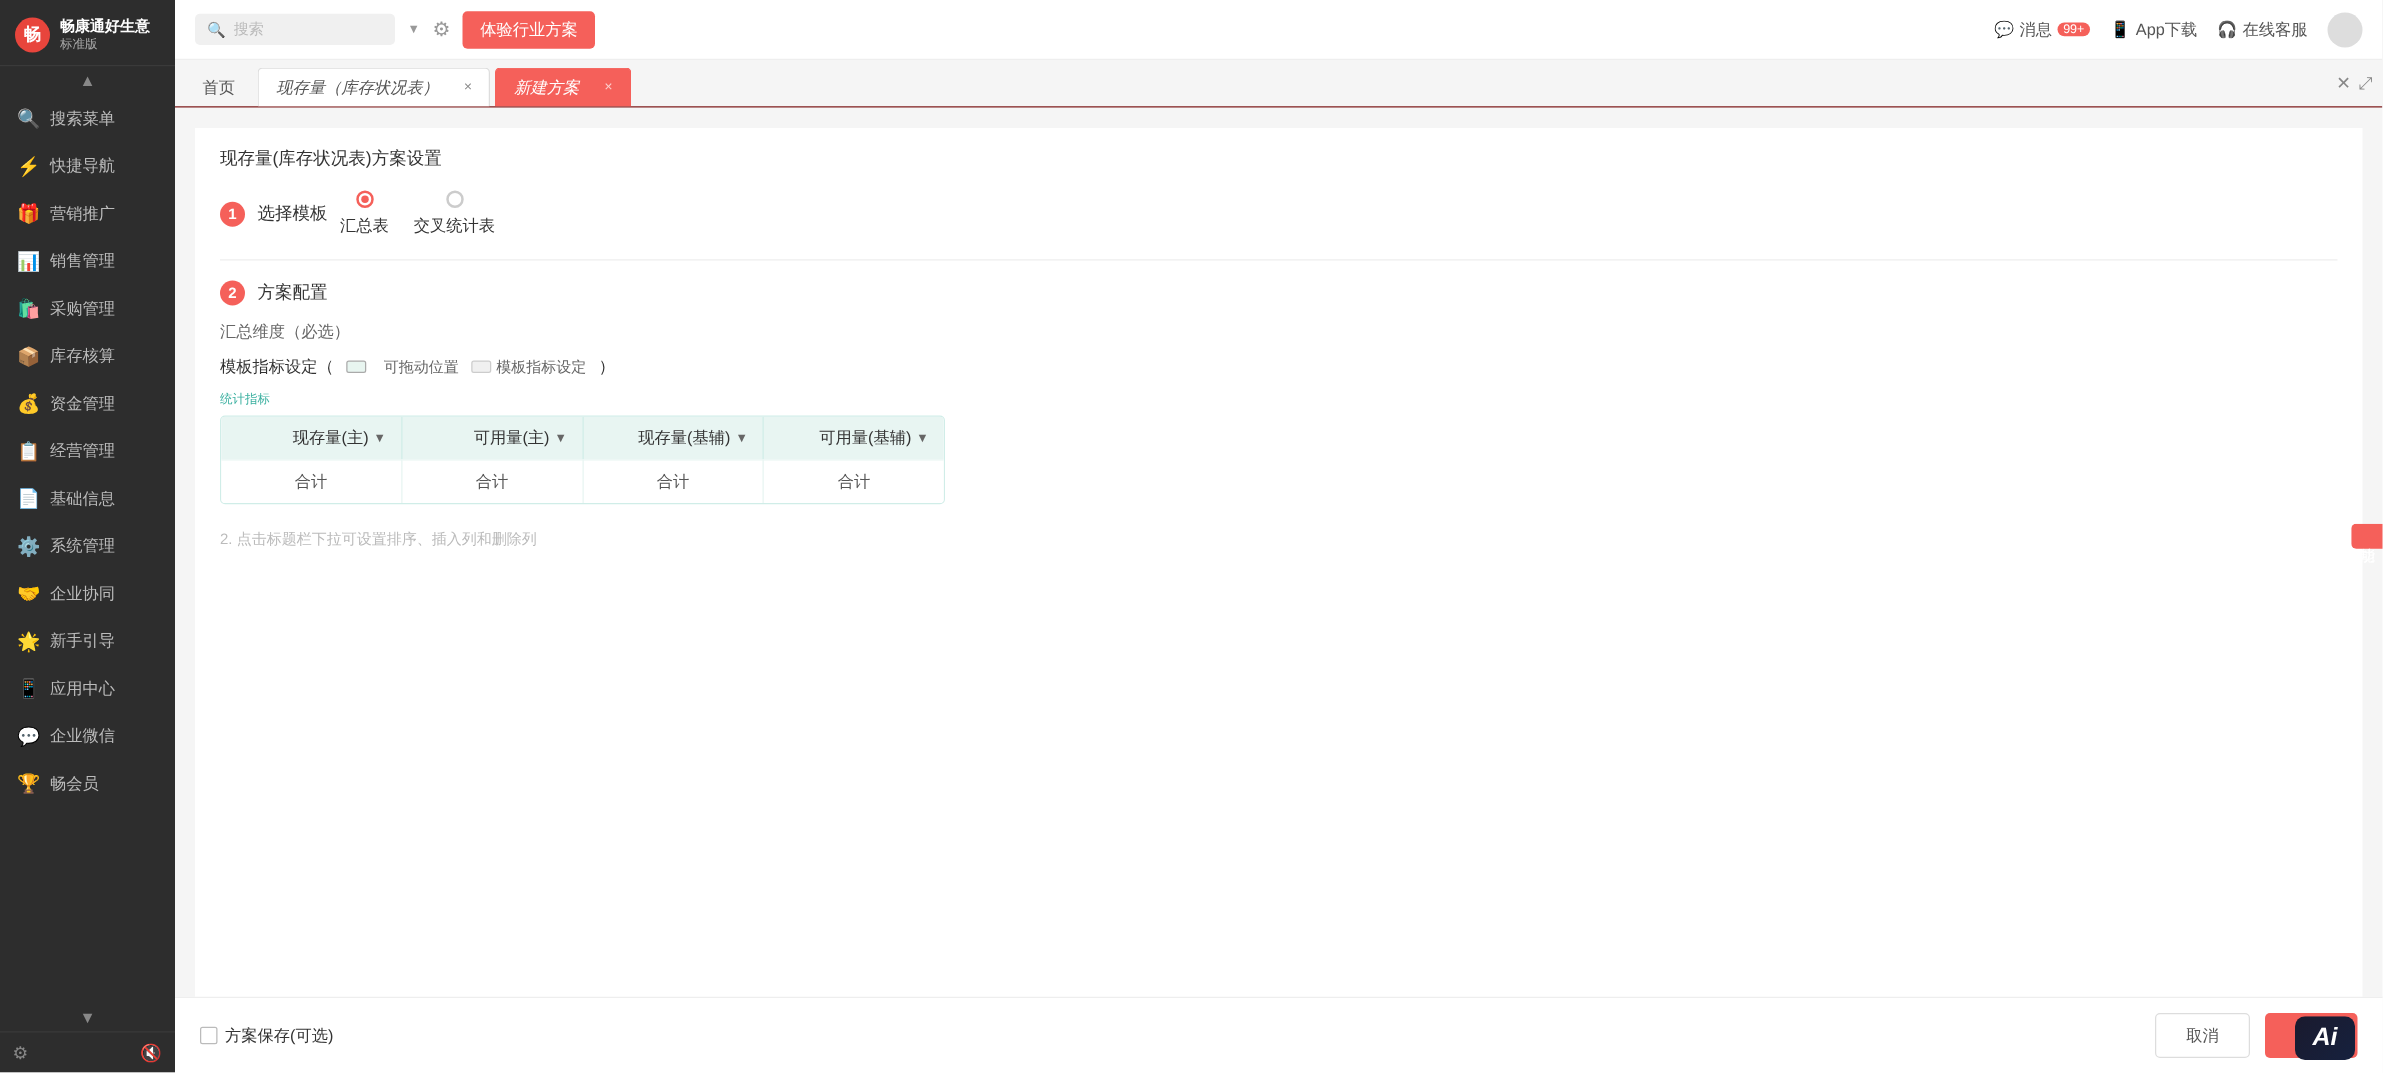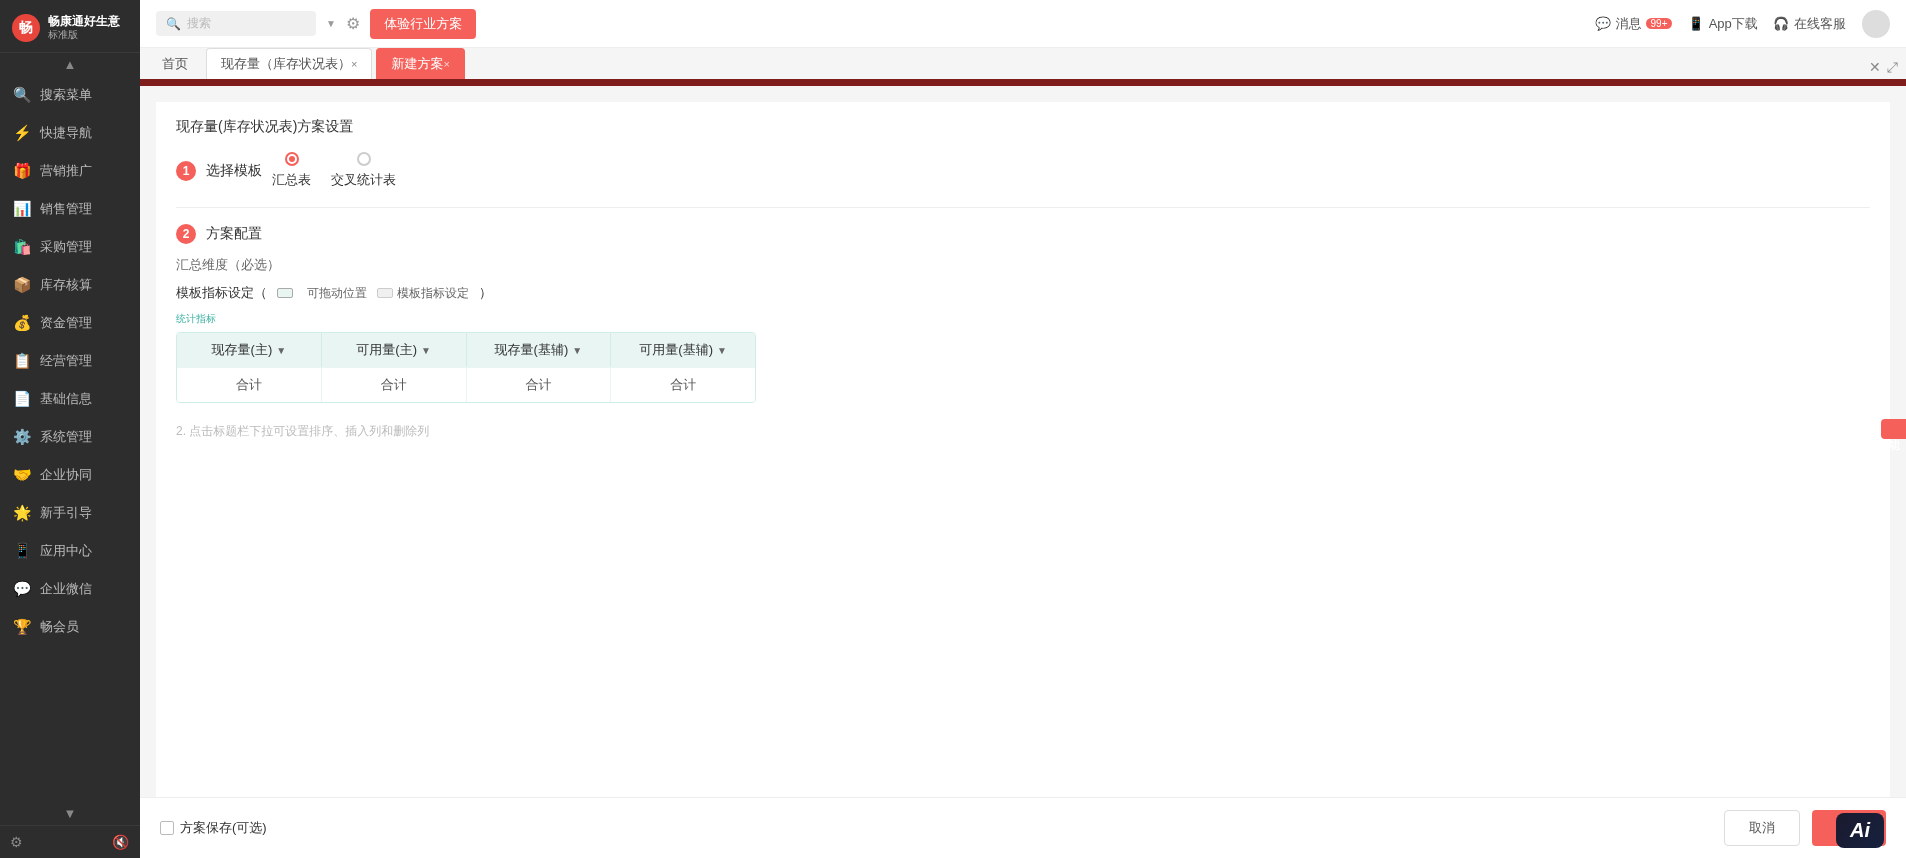--- a/index.html
+++ b/index.html
@@ -156,39 +156,40 @@
       width: 28px; height: 28px;
       border-radius: 50%;
       background: #ddd;
       overflow: hidden;
     }
 
     
     .tabs-bar {
       background: #f5f5f5;
       display: flex;
-      align-items: center;
+      align-items: flex-end;
       height: 38px;
       padding: 0 8px;
-      border-bottom: 7px solid #7f1d1d;
+      border-bottom: 1px solid #7f1d1d;
       flex-shrink: 0;
       gap: 4px;
     }
     .tab-item {
       display: flex;
       align-items: center;
-      gap: 0;
+      gap: 20px;
       padding: 6px 14px;
       background: #fff;
       border: 1px solid #ddd;
       border-bottom: none;
       border-radius: 4px 4px 0 0;
       cursor: pointer;
       font-size: 13px;
       color: #555;
+      font-style: italic;
     }
     .tab-item.active {
       background: #f5605a;
       color: #fff;
       border-color: #f5605a;
     }
     .tab-close {
       font-size: 11px;
       color: inherit;
       cursor: pointer;
@@ -368,21 +369,21 @@
     }
     .stats-table-header {
       display: flex;
       background: #e8f5f2;
     }
     .stats-table-header-cell {
       flex: 1;
       padding: 8px 12px;
       display: flex;
       align-items: center;
-      justify-content: center;
+      justify-content: flex-end;
       gap: 4px;
       color: #333;
       font-size: 13px;
       border-right: 1px solid #d0ede8;
       cursor: pointer;
     }
     .stats-table-header-cell:last-child { border-right: none; }
     .stats-table-body-row {
       display: flex;
       background: #fff;

